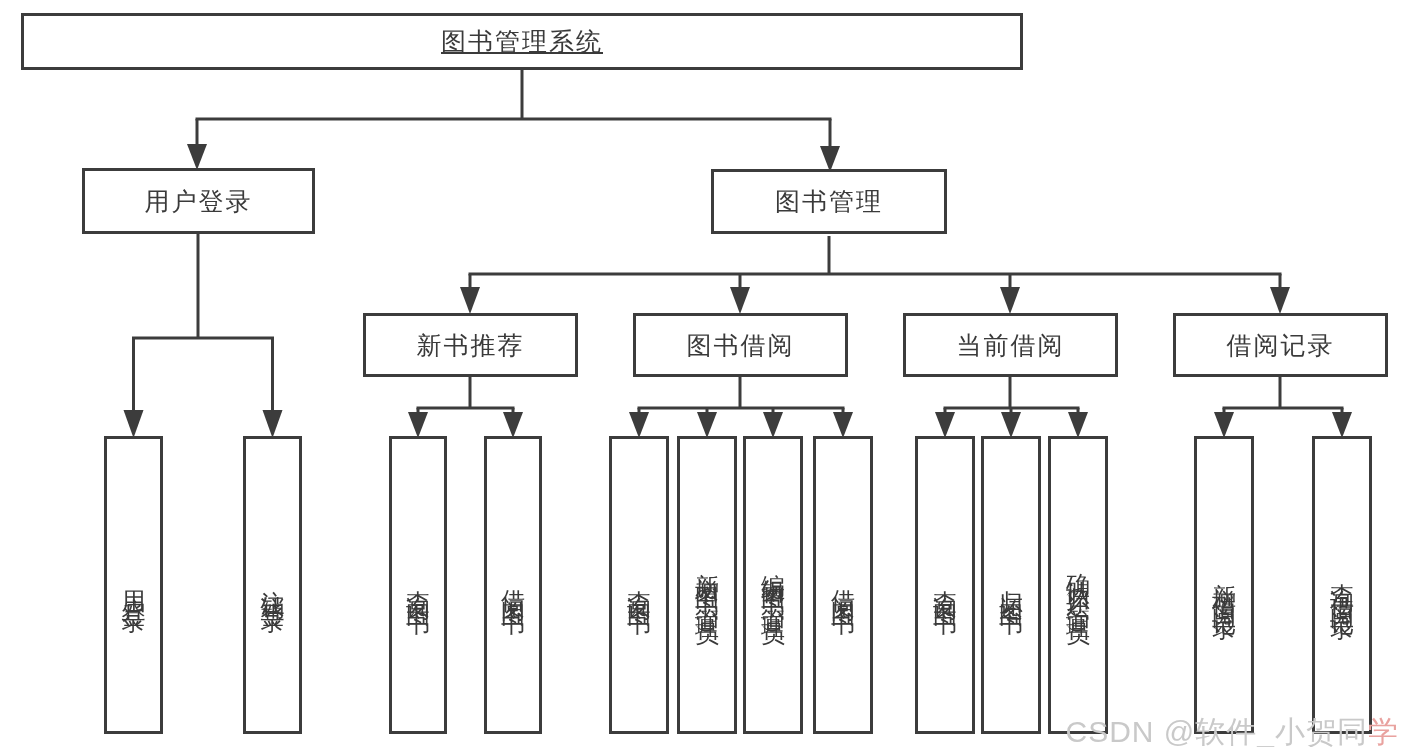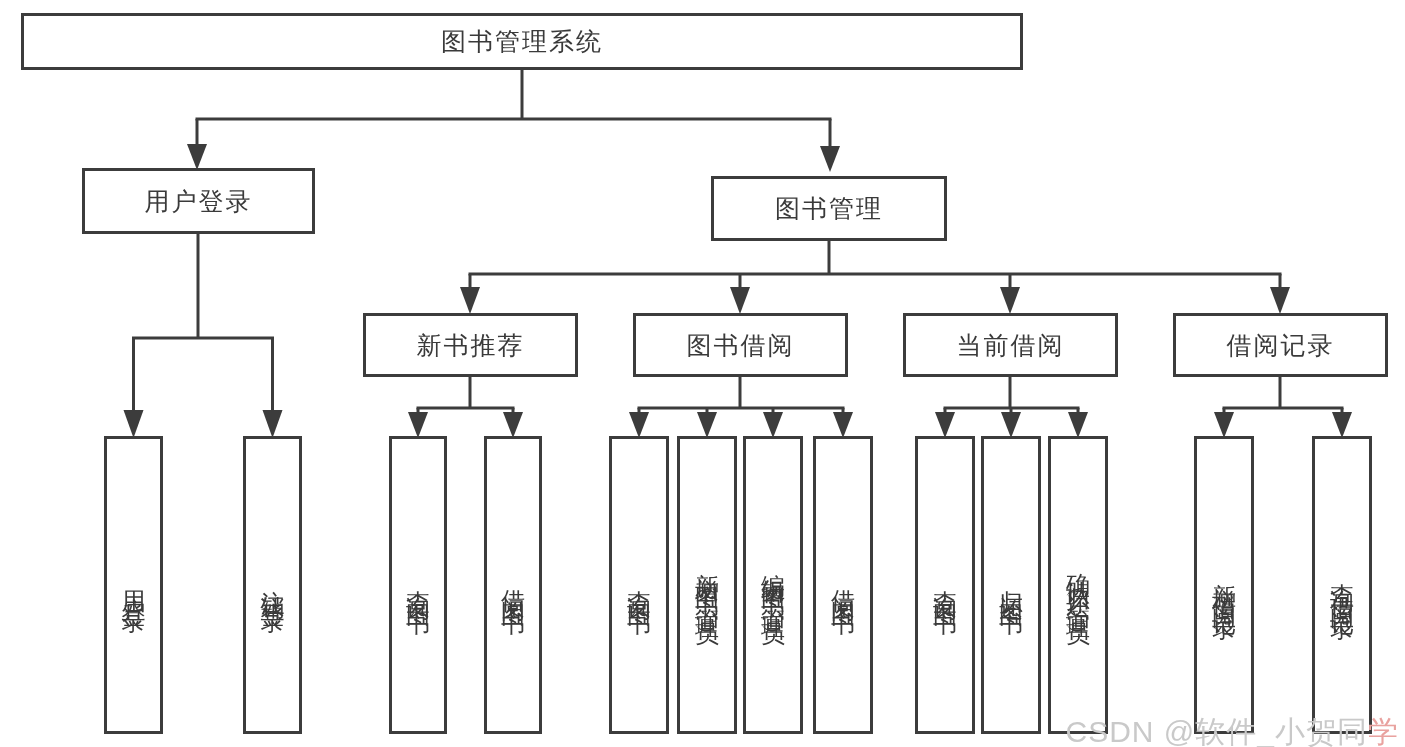--- a/index.html
+++ b/index.html
@@ -118,28 +118,28 @@
       <polygon points="763,412 783,412 773,438"></polygon>
       <polygon points="833,412 853,412 843,438"></polygon>
       <polygon points="935,412 955,412 945,438"></polygon>
       <polygon points="1001,412 1021,412 1011,438"></polygon>
       <polygon points="1068,412 1088,412 1078,438"></polygon>
       <polygon points="1214,412 1234,412 1224,438"></polygon>
       <polygon points="1332,412 1352,412 1342,438"></polygon>
     </g>
   </svg>
 
-  <div class="box" style="left:21px; top:13px; width:1002px; height:57px;">
+  <div class="box" style="left:21px; top:13px; width:1002px; height:57px;text-decoration:underline;">
     <span class="h-label">图书管理系统</span>
   </div>
 
   <div class="box" style="left:82px; top:168px; width:233px; height:66px;">
     <span class="h-label">用户登录</span>
   </div>
-  <div class="box" style="left:711px; top:176px; width:236px; height:65px;text-align:right;">
+  <div class="box" style="left:711px; top:169px; width:236px; height:65px;text-align:right;">
     <span class="h-label">图书管理</span>
   </div>
 
   <div class="box" style="left:633px; top:313px; width:215px; height:64px;">
     <span class="h-label">图书借阅</span>
   </div>
   <div class="box" style="left:363px; top:313px; width:215px; height:64px;">
     <span class="h-label">新书推荐</span>
   </div>
   <div class="box" style="left:903px; top:313px; width:215px; height:64px;">

